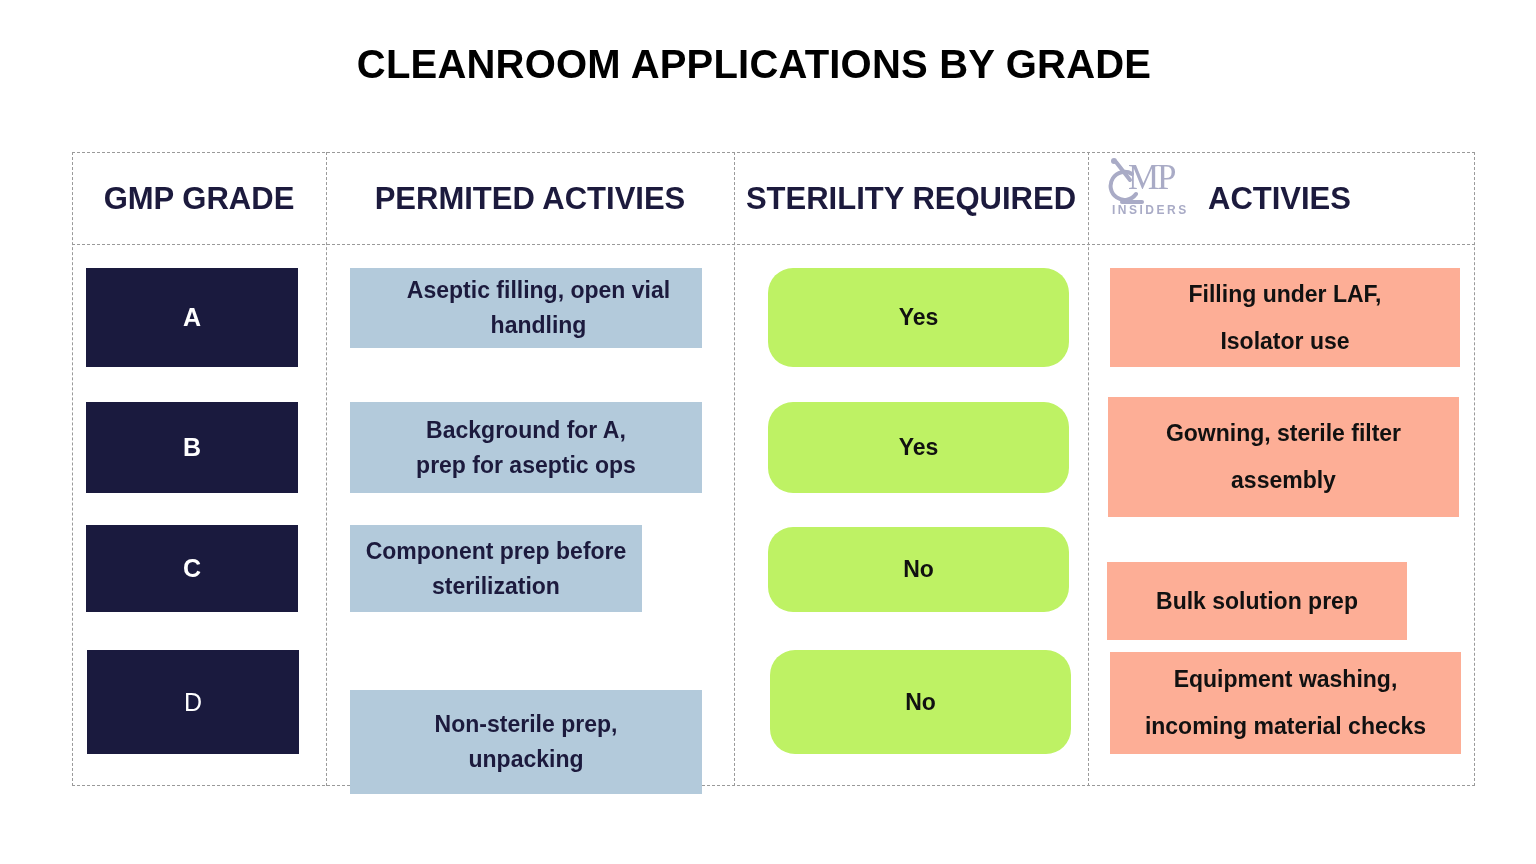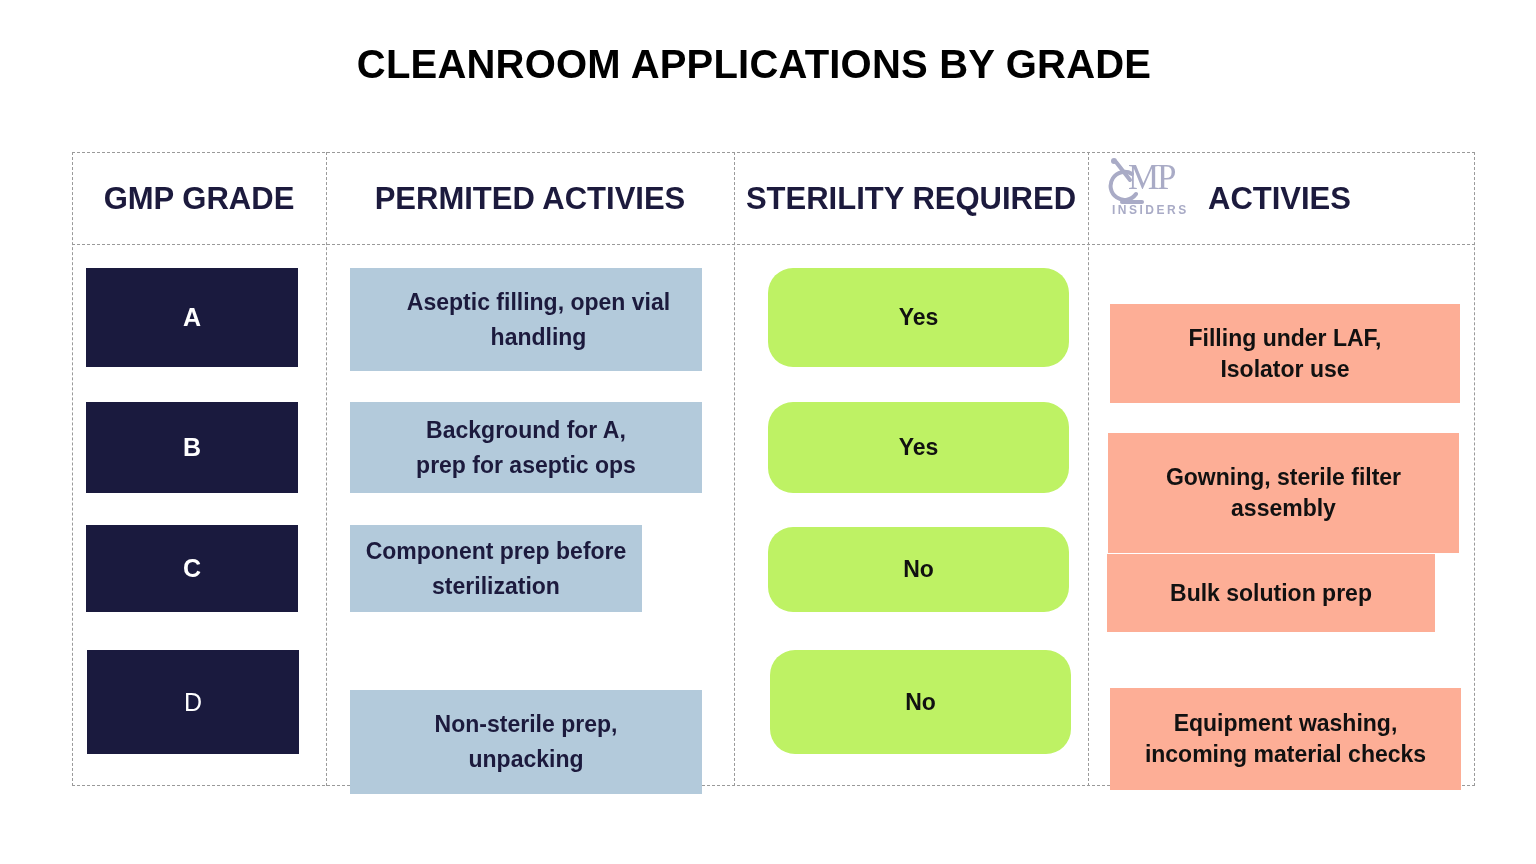--- a/index.html
+++ b/index.html
@@ -25,21 +25,21 @@
     .cell {
       position: absolute;
       display: flex; align-items: center; justify-content: center;
       text-align: center; font-weight: bold; font-size: 23px; line-height: 35px;
       white-space: pre-line;
     }
     .grade { background: #1a1a3e; color: #ffffff; font-size: 25px; }
     .grade.light { font-weight: normal; }
     .activity { background: #b3cadb; color: #1c1a3d; }
     .sterile { background: #bef264; color: #111111; border-radius: 25px; }
-    .example { background: #fdae96; color: #111111; line-height: 31px; margin-top: 36px; }
+    .example { background: #fdae96; color: #111111; line-height: 47px; }
 
     .logo { position: absolute; left: 1108px; top: 158px; width: 86px; height: 60px; }
     .logo-text-top {
       position: absolute; left: 20px; top: 0px; font-family: Liberation Serif, serif;
       font-size: 35px; color: #a9abc6; letter-spacing: -2px;
     }
     .logo-text-bottom {
       position: absolute; left: 4px; top: 45px; font-size: 12px; letter-spacing: 2.5px;
       color: #a9abc6; font-weight: bold;
     }
@@ -72,38 +72,38 @@
         <path d="M24 16 A14 14 0 1 0 28 36"></path>
         <line x1="14" y1="44" x2="34" y2="44"></line>
       </g>
       <circle cx="6" cy="3" r="3" fill="#a9abc6"></circle>
     </svg>
     <span class="logo-text-top">MP</span>
     <span class="logo-text-bottom">INSIDERS</span>
   </div>
 
   <div class="cell grade" style="left:86px; top:268px; width:212px; height:99px;">A</div>
-  <div class="cell activity" style="left:350px; top:268px; width:352px; height:103px;padding-left:25px;">Aseptic filling, open vial
+  <div class="cell activity" style="left:350px; top:268px; width:352px; height:80px;padding-left:25px;">Aseptic filling, open vial
 handling</div>
   <div class="cell sterile" style="left:768px; top:268px; width:301px; height:99px;">Yes</div>
   <div class="cell example" style="left:1110px; top:268px; width:350px; height:99px;">Filling under LAF,
 Isolator use</div>
 
   <div class="cell grade" style="left:86px; top:402px; width:212px; height:91px;">B</div>
   <div class="cell activity" style="left:350px; top:402px; width:352px; height:91px;">Background for A,
 prep for aseptic ops</div>
   <div class="cell sterile" style="left:768px; top:402px; width:301px; height:91px;">Yes</div>
   <div class="cell example" style="left:1108px; top:397px; width:351px; height:120px;">Gowning, sterile filter
 assembly</div>
 
   <div class="cell grade" style="left:86px; top:525px; width:212px; height:87px;">C</div>
   <div class="cell activity" style="left:350px; top:525px; width:292px; height:87px;">Component prep before
 sterilization</div>
   <div class="cell sterile" style="left:768px; top:527px; width:301px; height:85px;">No</div>
-  <div class="cell example" style="left:1107px; top:518px; width:328px; height:78px;text-align:right;">Bulk solution prep</div>
+  <div class="cell example" style="left:1107px; top:562px; width:300px; height:78px;text-align:right;">Bulk solution prep</div>
 
   <div class="cell grade light" style="left:87px; top:650px; width:212px; height:104px;">D</div>
   <div class="cell activity" style="left:350px; top:650px; width:352px; height:104px;margin-top:40px;">Non-sterile prep,
 unpacking</div>
   <div class="cell sterile" style="left:770px; top:650px; width:301px; height:104px;">No</div>
   <div class="cell example" style="left:1110px; top:652px; width:351px; height:102px;">Equipment washing,
 incoming material checks</div>
 </div>
 
 </body></html>

